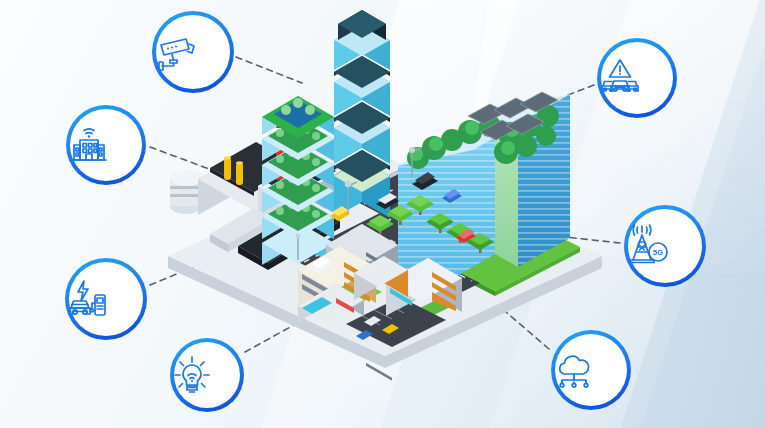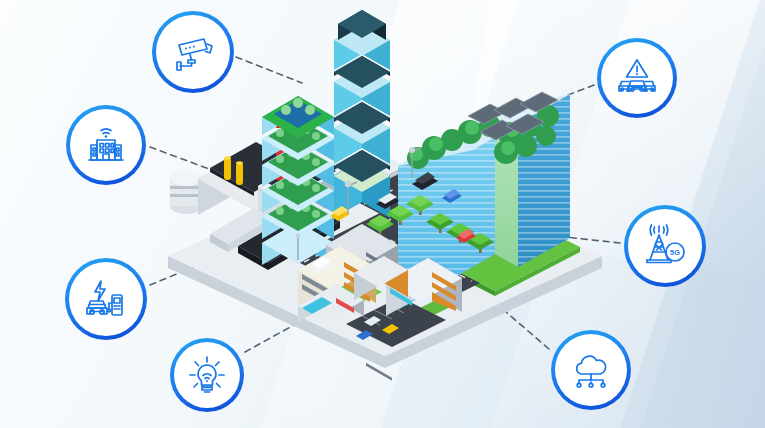--- a/index.html
+++ b/index.html
@@ -23,21 +23,21 @@
   
   .links{position:absolute;inset:0;}
 
   
   .city{position:absolute;left:150px;top:0px;width:470px;height:400px;}
   .city svg{display:block;}
 
   
   .node{
     position:absolute;border-radius:50%;
-    display:flex;align-items:center;justify-content:center;
+    display:flex;align-items:center;
     background:#ffffff;
   }
   .node .ring{
     position:absolute;inset:0;border-radius:50%;
     background:linear-gradient(160deg,#23a6ef 0%,#1f7ff0 45%,#0b49d6 100%);
   }
   .node .disc{
     position:absolute;border-radius:50%;background:#ffffff;
     inset:4px;
   }

